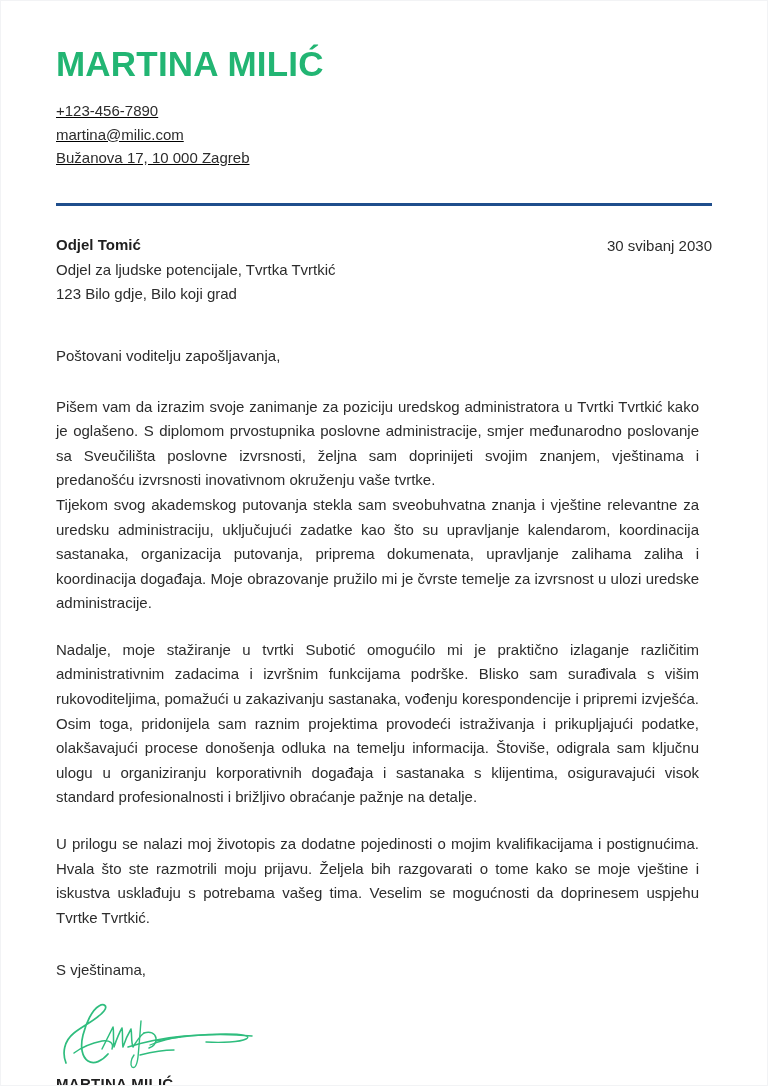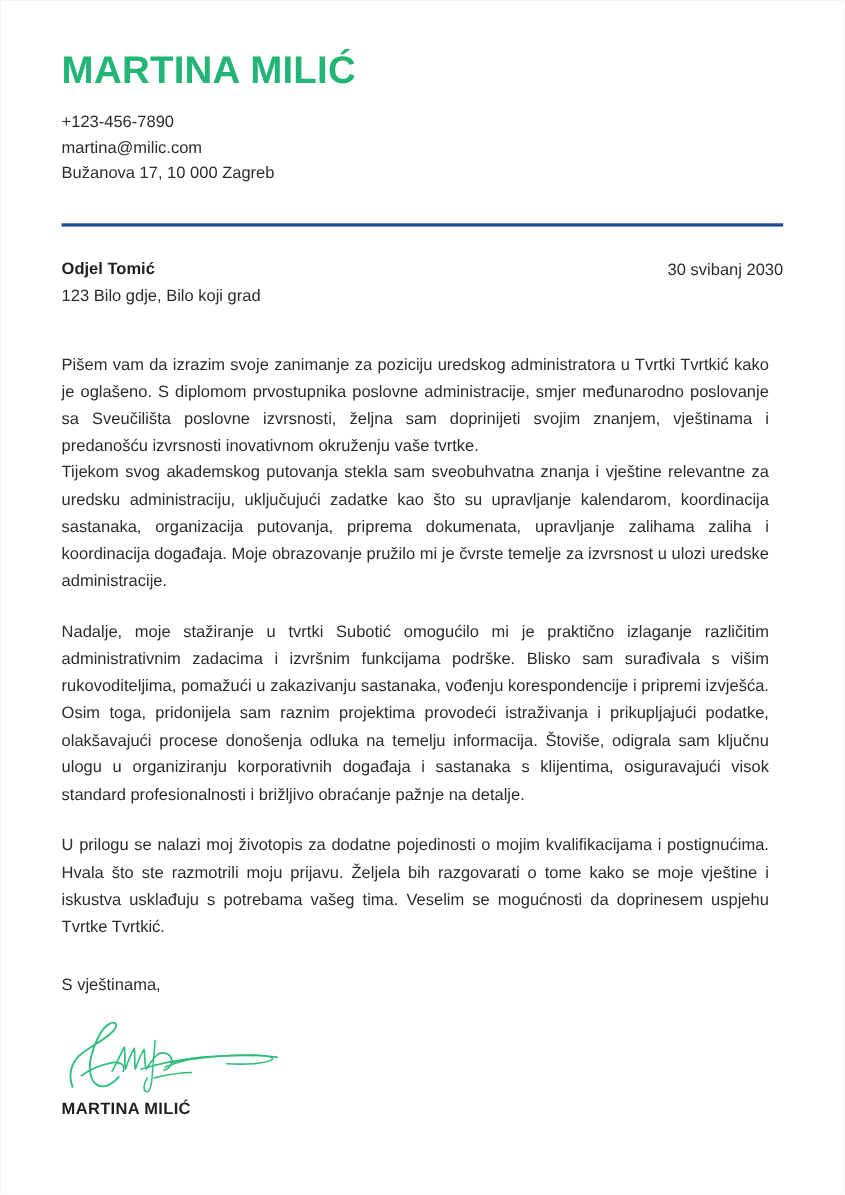--- a/index.html
+++ b/index.html
@@ -38,20 +38,21 @@
     font-weight: bold;
     letter-spacing: 0.2px;
     color: #22b573;
     line-height: 1.12;
     margin: 0 0 16px 0;
   }
   .contact-list {
     margin: 0;
     padding: 0;
     list-style: none;
+    text-decoration: underline;
   }
   .contact-list li {
     font-size: 15px;
     line-height: 1.56;
     color: #2c2c2c;
   }
 
   
   .divider {
     margin-top: 34px;
@@ -149,26 +150,28 @@
       <li>martina@milic.com</li>
       <li>Bužanova 17, 10 000 Zagreb</li>
     </ul>
   </div>
 
   <div class="divider"></div>
 
   <div class="meta-row">
     <div class="recipient-block">
       <div class="recipient-name">Odjel Tomić</div>
+      <div class="recipient-line">Odjel za ljudske potencijale, Tvrtka Tvrtkić</div>
       <div class="recipient-line">123 Bilo gdje, Bilo koji grad</div>
     </div>
     <div class="letter-date">30 svibanj 2030</div>
   </div>
 
   <div class="letter-body">
+    <p class="salutation">Poštovani voditelju zapošljavanja,</p>
     <p class="para tight">Pišem vam da izrazim svoje zanimanje za poziciju uredskog administratora u Tvrtki Tvrtkić kako je oglašeno. S diplomom prvostupnika poslovne administracije, smjer međunarodno poslovanje sa Sveučilišta poslovne izvrsnosti, željna sam doprinijeti svojim znanjem, vještinama i predanošću izvrsnosti inovativnom okruženju vaše tvrtke.</p>
     <p class="para">Tijekom svog akademskog putovanja stekla sam sveobuhvatna znanja i vještine relevantne za uredsku administraciju, uključujući zadatke kao što su upravljanje kalendarom, koordinacija sastanaka, organizacija putovanja, priprema dokumenata, upravljanje zalihama zaliha i koordinacija događaja. Moje obrazovanje pružilo mi je čvrste temelje za izvrsnost u ulozi uredske administracije.</p>
     <p class="para">Nadalje, moje stažiranje u tvrtki Subotić omogućilo mi je praktično izlaganje različitim administrativnim zadacima i izvršnim funkcijama podrške. Blisko sam surađivala s višim rukovoditeljima, pomažući u zakazivanju sastanaka, vođenju korespondencije i pripremi izvješća. Osim toga, pridonijela sam raznim projektima provodeći istraživanja i prikupljajući podatke, olakšavajući procese donošenja odluka na temelju informacija. Štoviše, odigrala sam ključnu ulogu u organiziranju korporativnih događaja i sastanaka s klijentima, osiguravajući visok standard profesionalnosti i brižljivo obraćanje pažnje na detalje.</p>
     <p class="para">U prilogu se nalazi moj životopis za dodatne pojedinosti o mojim kvalifikacijama i postignućima. Hvala što ste razmotrili moju prijavu. Željela bih razgovarati o tome kako se moje vještine i iskustva usklađuju s potrebama vašeg tima. Veselim se mogućnosti da doprinesem uspjehu Tvrtke Tvrtkić.</p>
   </div>
 
   <div class="closing">S vještinama,</div>
 
   <div class="signature-wrap">
     <svg width="250" height="76" viewBox="0 0 250 76" fill="none" xmlns="http://www.w3.org/2000/svg" aria-hidden="true">

